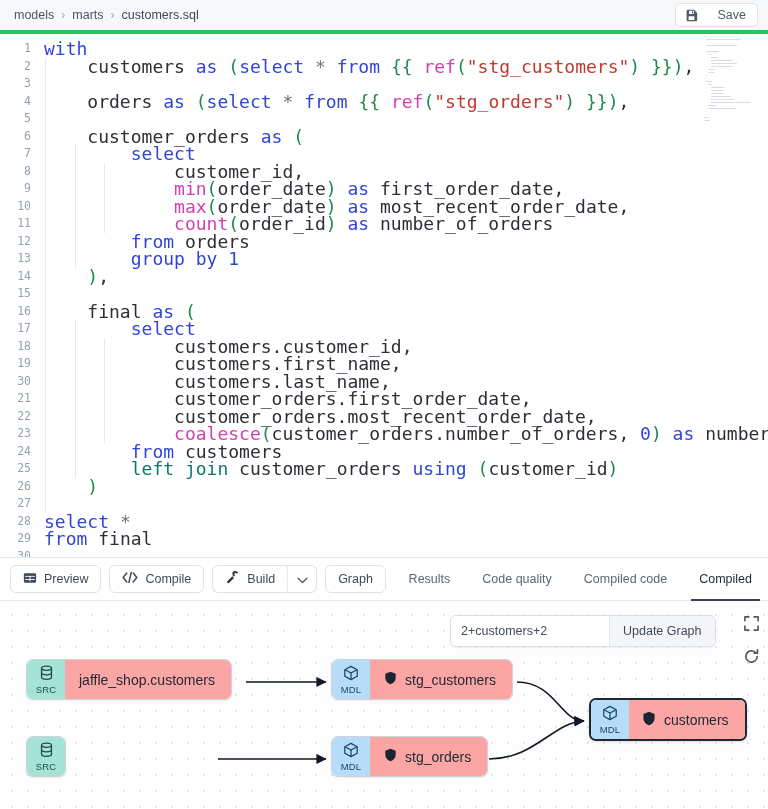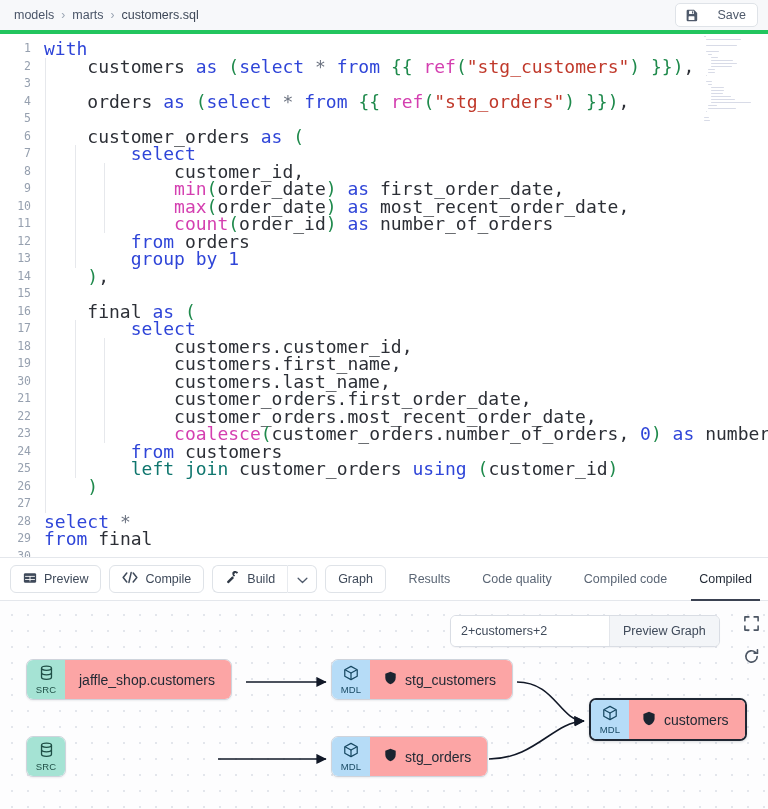--- a/index.html
+++ b/index.html
@@ -353,21 +353,21 @@
       <path d="M246 81 L326 81" stroke="#111827" stroke-width="1.6" fill="none" marker-end="url(#arw)"></path>
       <path d="M218 158 L326 158" stroke="#111827" stroke-width="1.6" fill="none" marker-end="url(#arw)"></path>
       <path d="M517 81 C 555 81, 560 120, 584 120" stroke="#111827" stroke-width="1.6" fill="none" marker-end="url(#arw)"></path>
       <path d="M489 158 C 535 158, 553 121, 584 120" stroke="#111827" stroke-width="1.6" fill="none" marker-end="url(#arw)"></path>
     </svg>
 
     <div class="graph-controls">
       <div class="gc-field">
         <input class="gc-input" type="text" value="2+customers+2" style="">
         <button class="gc-update">
-          <span>Preview Graph</span>
+          <span>Update Graph</span>
         </button>
       </div>
     </div>
 
     <div class="side-tools">
       <div class="stool">
         <svg width="17" height="17" viewBox="0 0 18 18" fill="none" stroke="#4b5563" stroke-width="1.7" stroke-linecap="round" stroke-linejoin="round">
           <path d="M2 6.2V2h4.2"></path>
             <path d="M11.8 2H16v4.2"></path>
             <path d="M16 11.8V16h-4.2"></path>

